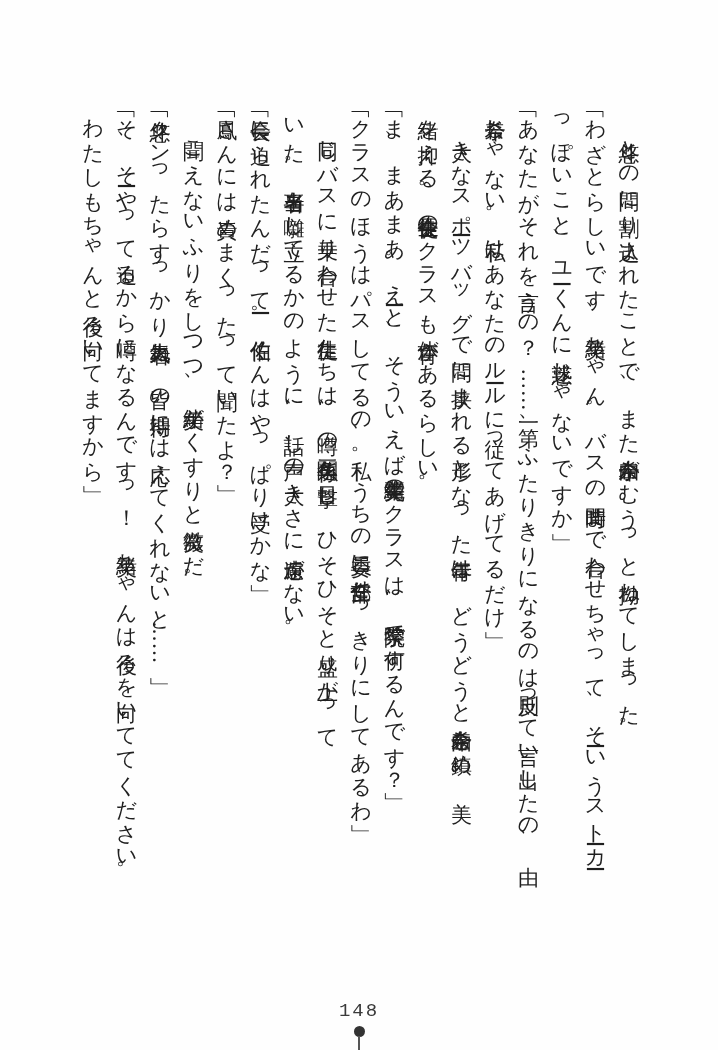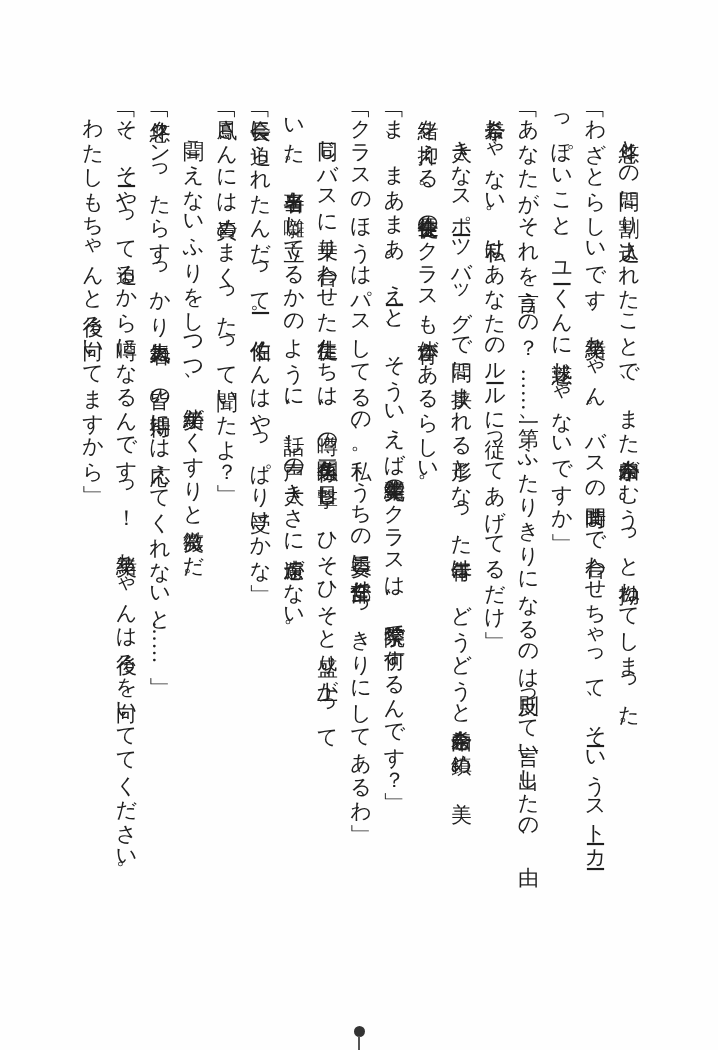--- a/index.html
+++ b/index.html
@@ -88,17 +88,18 @@
     <div class="tline">　同じバスに乗り合わせた生徒たちは、噂の三角関係を目撃し、ひそひそと盛り上がって</div>
     <div class="tline">いた。当事者を囃し立てるかのように、話し声の大きさに遠慮がない。</div>
     <div class="tline">「会長に迫られたんだってー。佐伯くんはやっぱり受けかな」</div>
     <div class="tline">「鳳さんには責めまくったって聞いたよ？」</div>
     <div class="tline">　聞こえないふりをしつつ、美緒がくすりと微笑んだ。</div>
     <div class="tline">「悠斗クンったらすっかり人気者ね。皆の期待には応えてくれないと……」</div>
     <div class="tline">「そ、そーやって迫るから噂になるんですっ！　美緒ちゃんは後ろを向いててください。</div>
     <div class="tline">わたしもちゃんと後ろ向いてますから」</div>
   </div>
 
+  <div class="folio">148</div>
 
   <div class="binding-dot"></div>
   <div class="binding-rule"></div>
 
 </div>
 
 </body></html>

